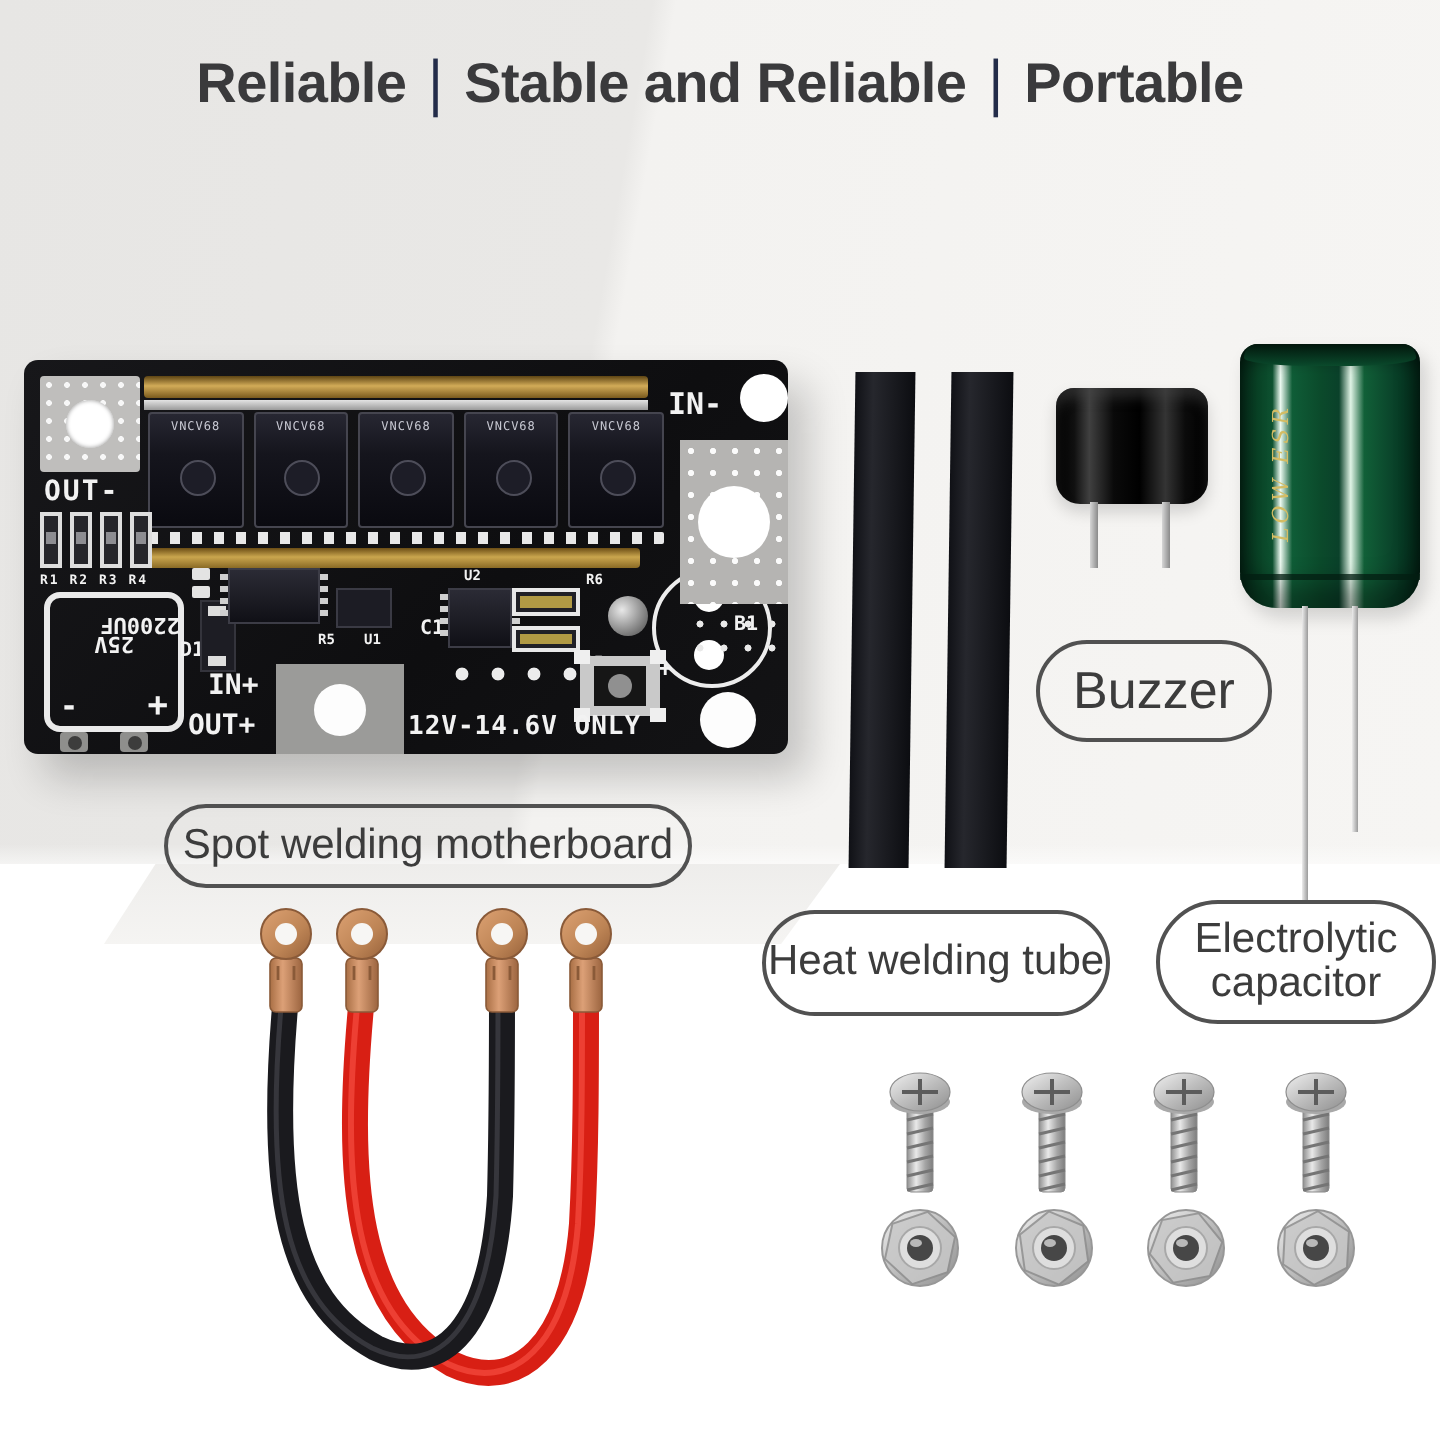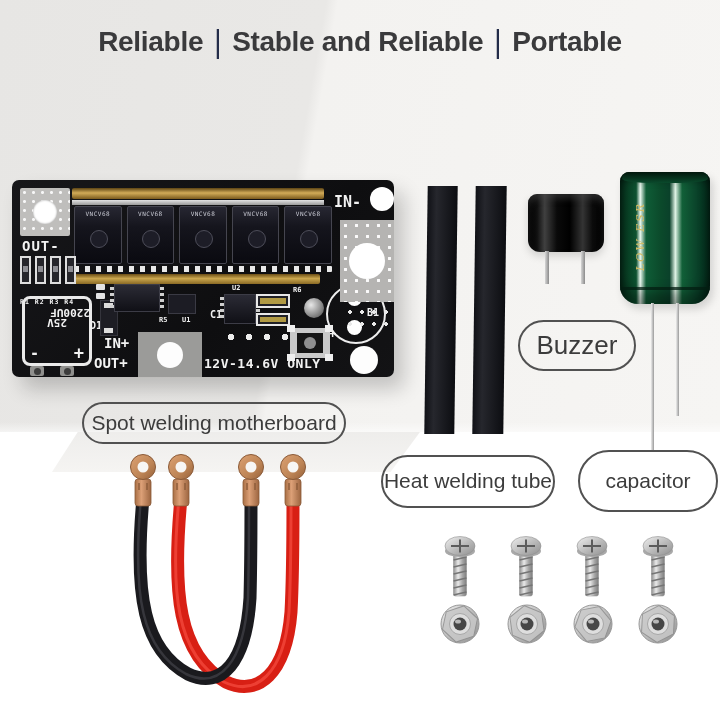--- a/index.html
+++ b/index.html
@@ -64,21 +64,21 @@
   .bus-bottom{left:60px;top:94px;width:248px;height:10px;border-radius:2px;
     background:linear-gradient(#6b4d15,#caa64e 45%,#8a6a25);}
   .pad-out{left:8px;top:8px;width:50px;height:48px;border-radius:2px;background:#bfbebc;
     background-image:radial-gradient(circle,#f7f7f7 1.3px,rgba(0,0,0,0) 1.6px);background-size:9px 9px;}
   .pad-out .hole{left:50%;top:50%;width:24px;height:24px;margin:-12px 0 0 -12px;border-radius:50%;
     background:#fff;box-shadow:inset 0 0 2px #999;}
   .lbl-out-neg{left:10px;top:58px;font-size:14px;letter-spacing:1px;}
   .res-row{left:8px;top:76px;width:56px;height:28px;display:flex;gap:4px;position:absolute;}
   .res{flex:1;position:relative;border:2px solid #dedede;background:#26262b;height:24px;}
   .res::after{content:"";position:absolute;left:1px;right:1px;top:8px;height:6px;background:#8d8d92;}
-  .lbl-r1r4{left:8px;top:106px;font-size:6.5px;letter-spacing:1px;margin-top:12px;}
+  .lbl-r1r4{left:8px;top:106px;font-size:6.5px;letter-spacing:1px;}
   .cap-fp{left:10px;top:116px;width:64px;height:64px;border:3px solid #eaeaea;border-radius:8px;}
   .cap-rot{left:0;top:0;width:100%;height:100%;display:flex;align-items:center;justify-content:center;}
   .cap-rot span{transform:rotate(-90deg);font-family:"DejaVu Sans Mono",monospace;font-weight:bold;
     color:#f2f2f2;font-size:11px;line-height:1.15;text-align:center;white-space:nowrap;display:block;}
   .cap-minus{left:5px;bottom:1px;font-size:15px;}
   .cap-plus{right:5px;bottom:0;font-size:17px;}
   .term{top:186px;width:14px;height:10px;background:#8f8f8d;border-radius:2px;}
   .term::after{content:"";position:absolute;left:50%;top:50%;width:7px;height:7px;margin:-3.5px;
     border-radius:50%;background:#3c3c3c;}
   .term1{left:18px;} .term2{left:48px;}
@@ -298,20 +298,21 @@
 <div class="pill pill-spot">
     <span>Spot welding motherboard</span>
   </div>
 <div class="pill pill-buzzer">
     <span>Buzzer</span>
   </div>
 <div class="pill pill-heat">
     <span>Heat welding tube</span>
   </div>
 <div class="pill pill-elec">
+  <span>Electrolytic</span>
   <span>capacitor</span>
 </div>
 
 <svg class="svg-layer" viewBox="0 0 720 720">
   <defs>
     <linearGradient id="cu" x1="0" y1="0" x2="1" y2="1">
       <stop offset="0" stop-color="#dda273"></stop>
         <stop offset="0.6" stop-color="#bd8455"></stop>
         <stop offset="1" stop-color="#96613a"></stop>
     </linearGradient>

